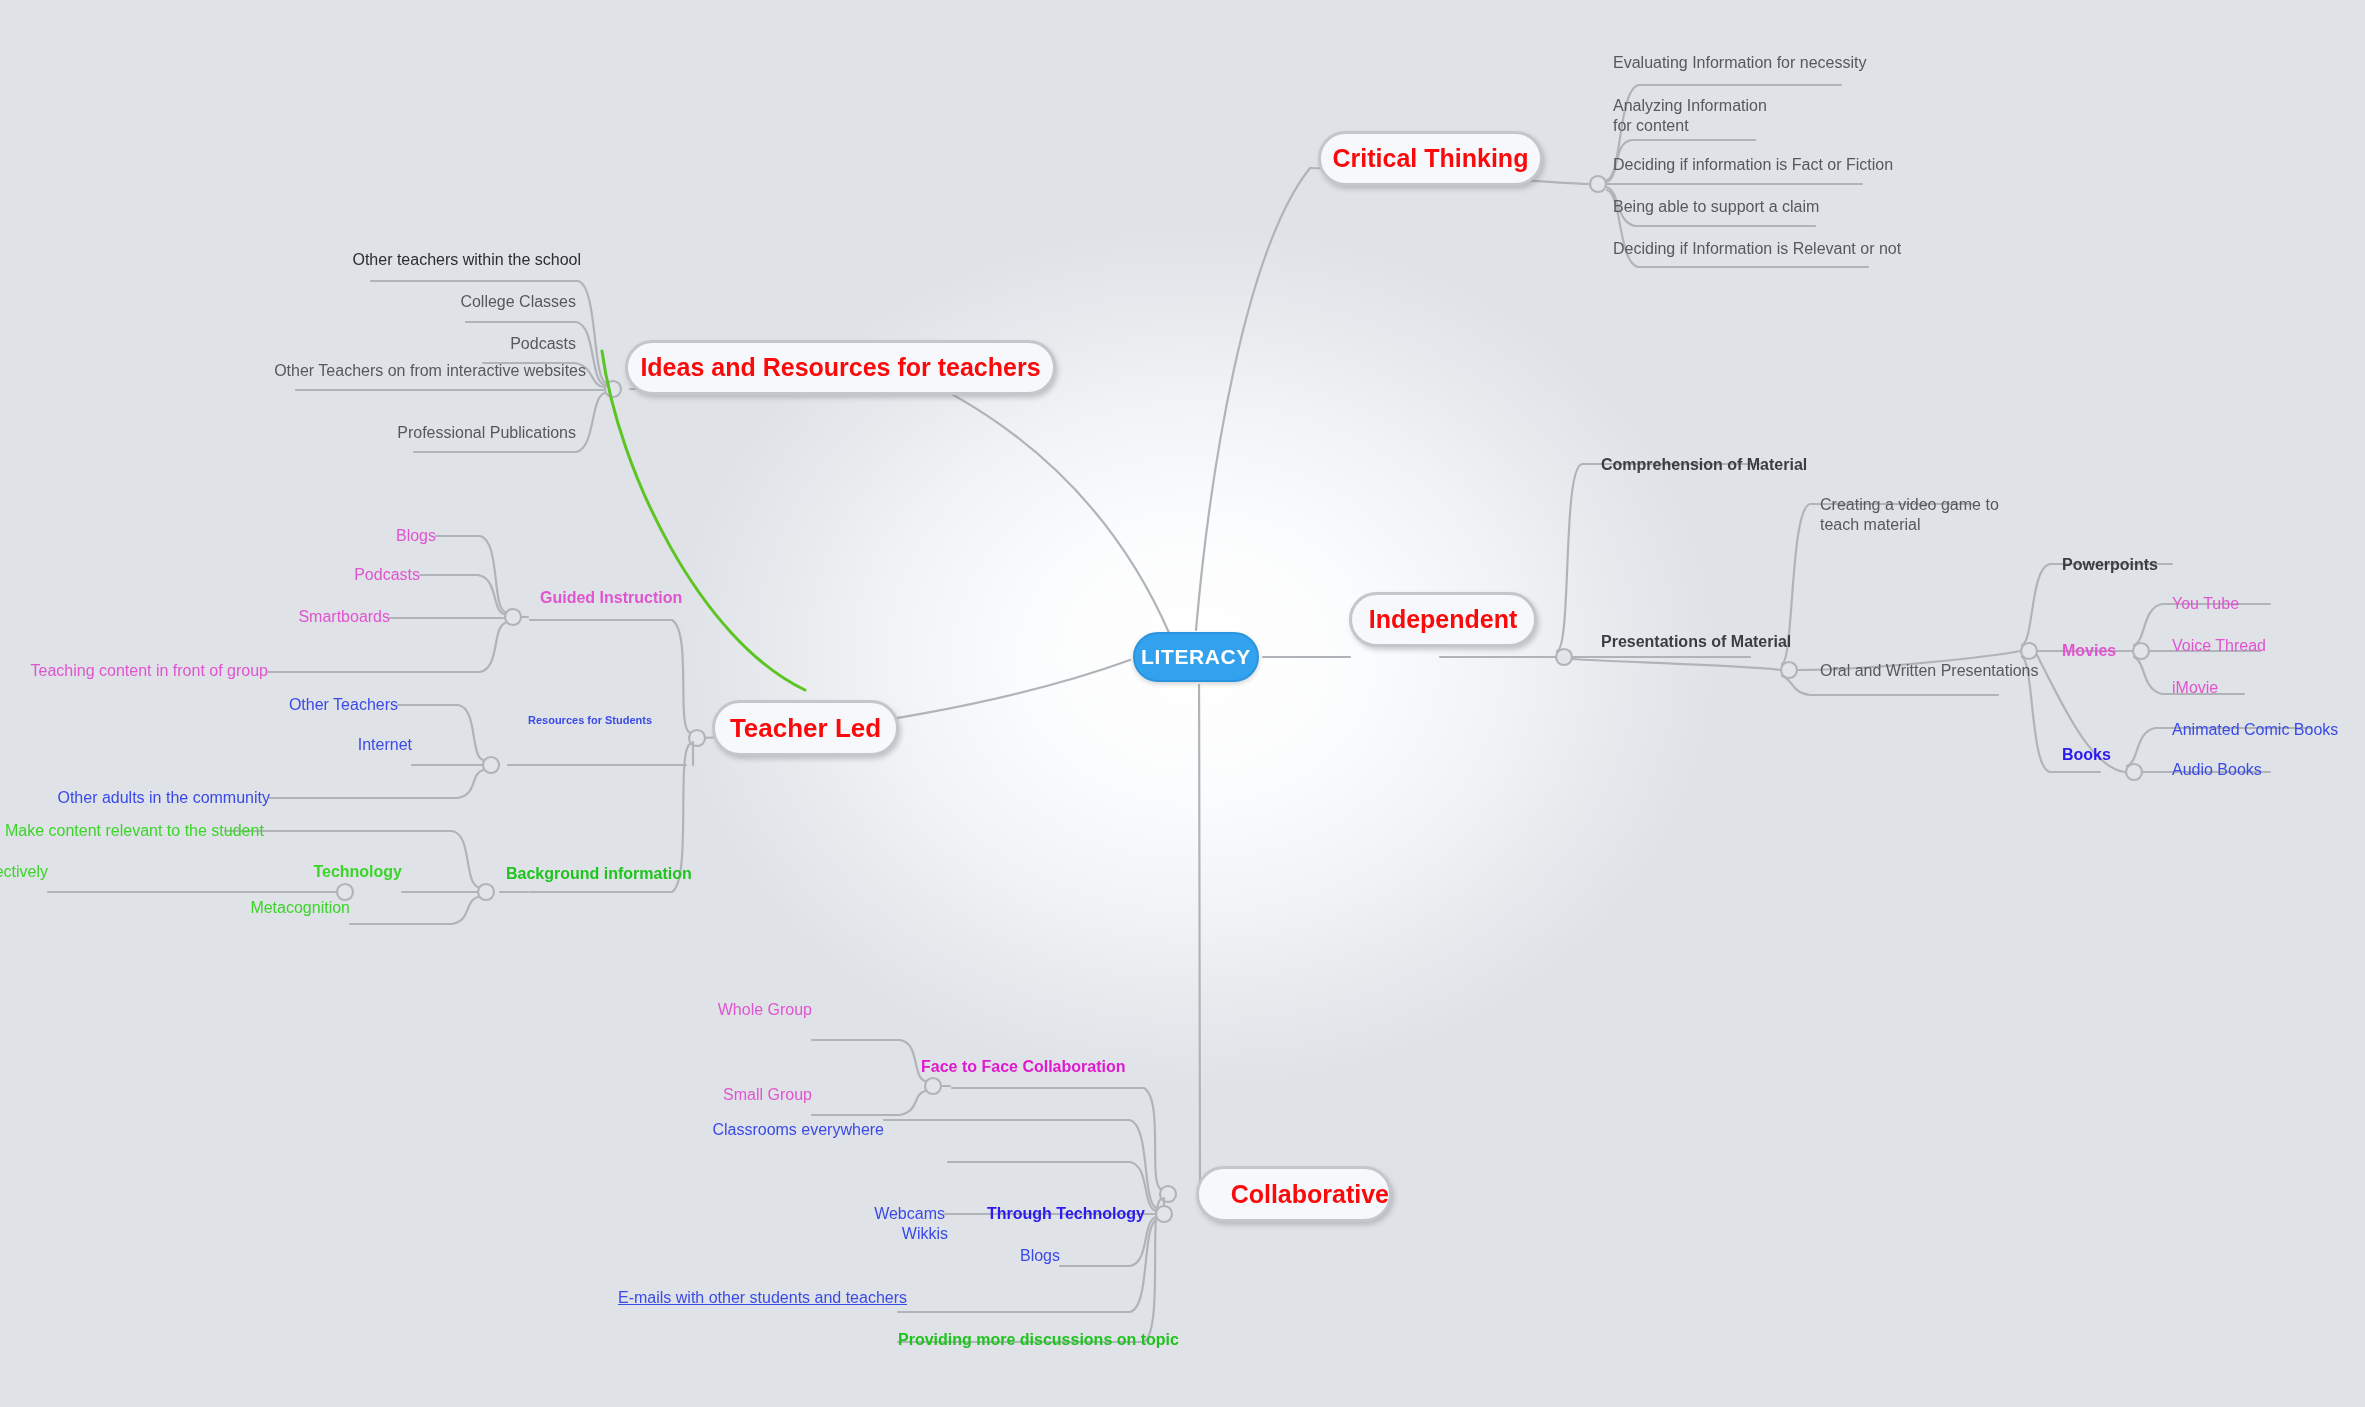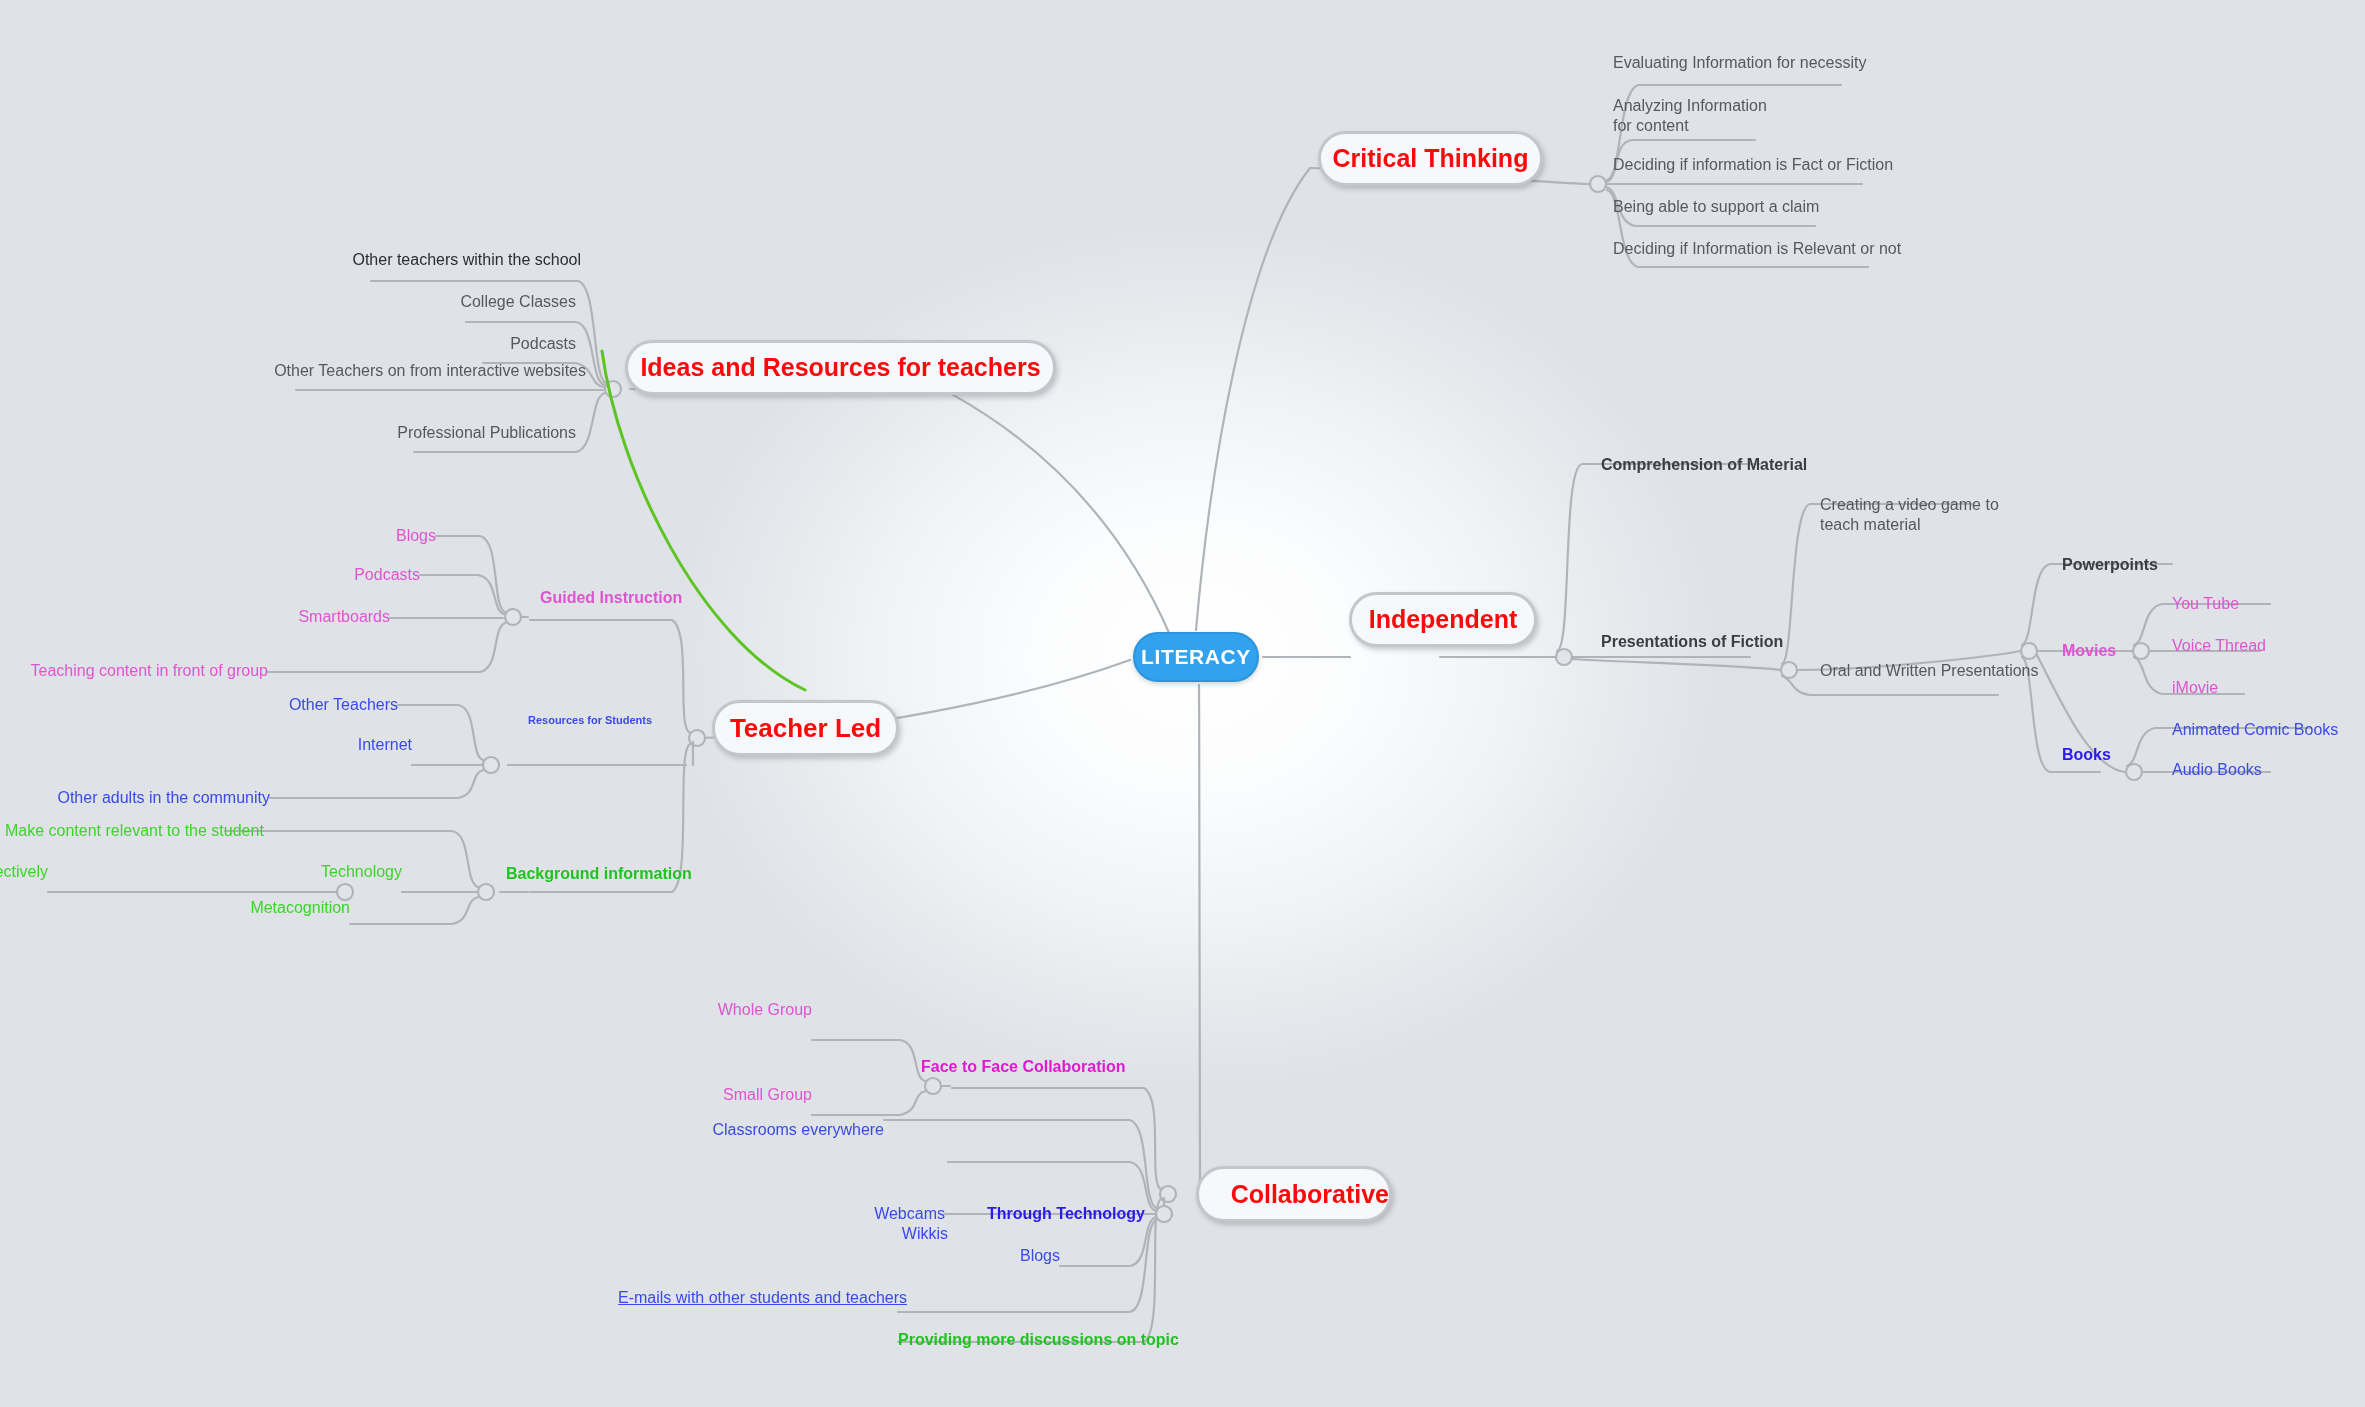--- a/index.html
+++ b/index.html
@@ -239,29 +239,29 @@
   <div class="lbl r" style="left:198px; top:695px; width:200px; font-size:16px; color:#3a4ae8;">Other Teachers</div>
 
   <div class="lbl r" style="left:212px; top:735px; width:200px; font-size:16px; color:#3a4ae8;">Internet</div>
 
   <div class="lbl r" style="left:30px; top:788px; width:240px; font-size:16px; color:#3a4ae8;">Other adults in the community</div>
 
   <div class="lbl bold" style="left:506px; top:864px; font-size:16px; color:#1ec41e;">Background information</div>
 
   <div class="lbl r" style="left:5px; top:821px; width:220px; font-size:16px; color:#3cd42a;">Make content relevant to the student</div>
 
-  <div class="lbl r" style="left:202px; top:862px; width:200px; font-size:16px; color:#3cd42a;">Technology</div>
+  <div class="lbl r" style="left:202px; top:862px; width:200px; font-size:16px; color:#3cd42a;font-weight:bold;">Technology</div>
 
   <div class="lbl r" style="left:150px; top:898px; width:200px; font-size:16px; color:#3cd42a;">Metacognition</div>
 
   <div class="lbl r" style="left:-262px; top:862px; width:310px; font-size:16px; color:#3cd42a;">Teaching students how to use it effectively</div>
 
   <div class="lbl bold" style="left:1601px; top:455px; font-size:16px; color:#3a3d42;">Comprehension of Material</div>
 
-  <div class="lbl bold" style="left:1601px; top:632px; font-size:16px; color:#3a3d42;">Presentations of Fiction</div>
+  <div class="lbl bold" style="left:1601px; top:632px; font-size:16px; color:#3a3d42;">Presentations of Material</div>
 
   <div class="lbl" style="left:1820px; top:495px; font-size:16px; color:#55595e; white-space:pre-line;">Creating a video game to
 teach material</div>
 
   <div class="lbl" style="left:1820px; top:661px; font-size:16px; color:#55595e;">Oral and Written Presentations</div>
 
   <div class="lbl bold" style="left:2062px; top:555px; font-size:16px; color:#3a3d42;">Powerpoints</div>
 
   <div class="lbl bold" style="left:2062px; top:641px; font-size:16px; color:#e054d0;">Movies</div>
 

